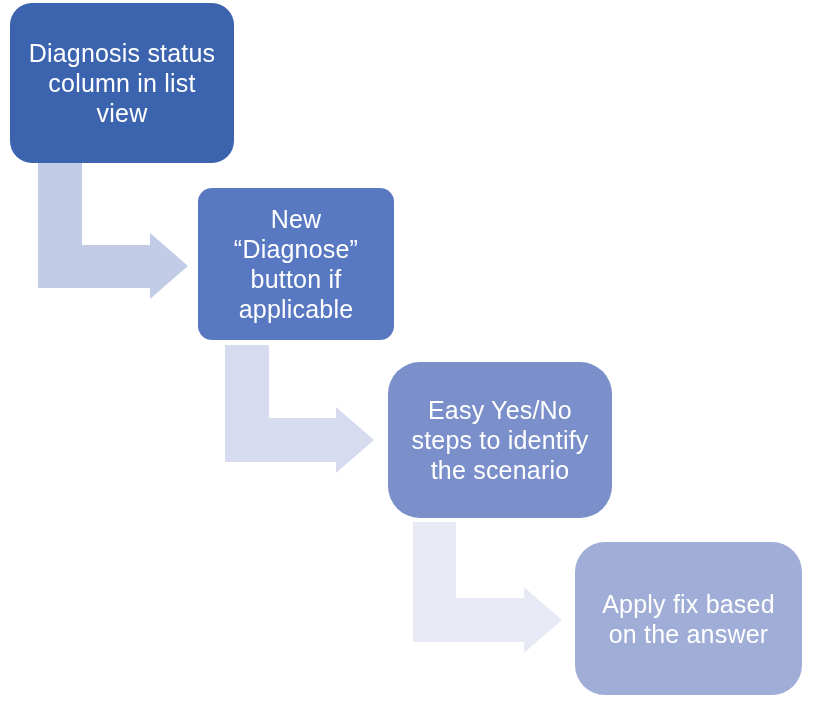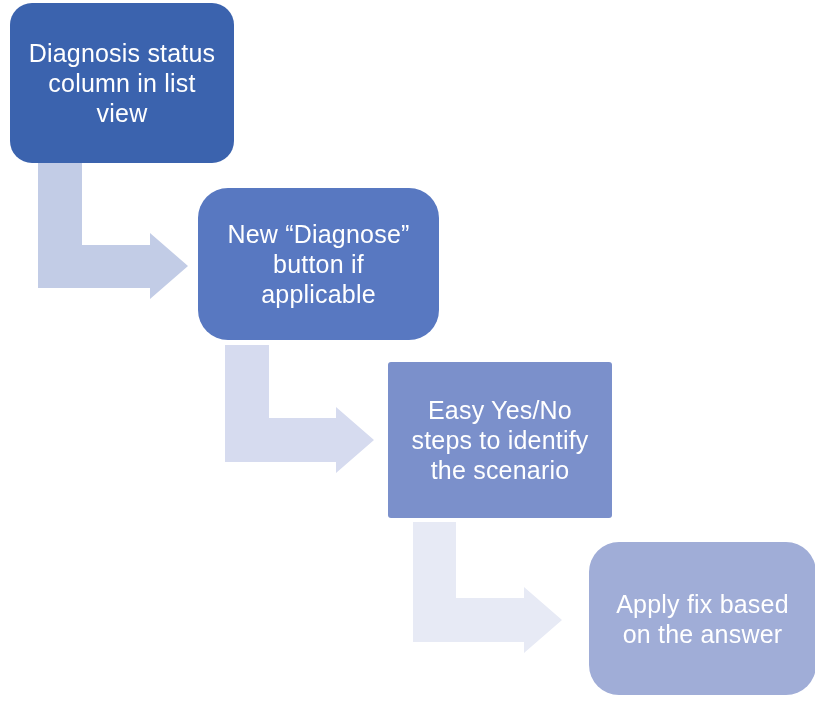--- a/index.html
+++ b/index.html
@@ -33,23 +33,23 @@
     padding: 8px 14px;
   }
   .step-label {
     color: #ffffff;
     font-size: 25px;
     line-height: 30px;
     white-space: pre-line;
     letter-spacing: 0.2px;
   }
   .box-1 { left: 10px;  top: 3px;   width: 224px; height: 160px; border-radius: 22px; }
-  .box-2 { left: 198px; top: 188px; width: 241px; height: 152px; border-radius: 30px; }
-  .box-3 { left: 388px; top: 362px; width: 224px; height: 156px; border-radius: 3px; }
-  .box-4 { left: 575px; top: 542px; width: 227px; height: 153px; border-radius: 30px; margin-left: 14px; }
+  .box-2 { left: 198px; top: 188px; width: 196px; height: 152px; border-radius: 14px; }
+  .box-3 { left: 388px; top: 362px; width: 224px; height: 156px; border-radius: 32px; }
+  .box-4 { left: 575px; top: 542px; width: 227px; height: 153px; border-radius: 30px; }
 </style>
 </head>
 <body>
 
 <div class="canvas">
 
   <svg class="connectors" viewBox="0 0 815 711" xmlns="http://www.w3.org/2000/svg">
     <polygon points="38,163 82,163 82,245 150,245 150,233 188,266 150,299 150,288 38,288" fill="#C2CCE6"></polygon>
     <polygon points="225,345 269,345 269,418 336,418 336,407 374,440 336,473 336,462 225,462" fill="#D6DBEF"></polygon>
     <polygon points="413,522 456,522 456,598 524,598 524,587 562,620 524,653 524,642 413,642" fill="#E7EAF5"></polygon>

